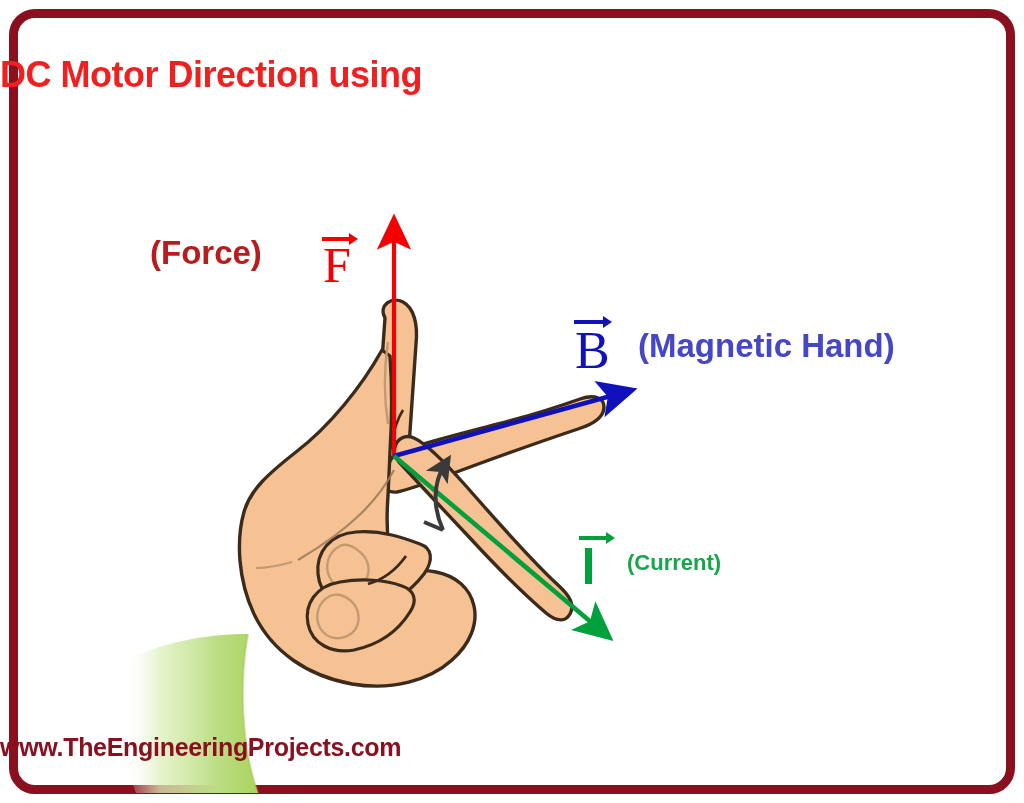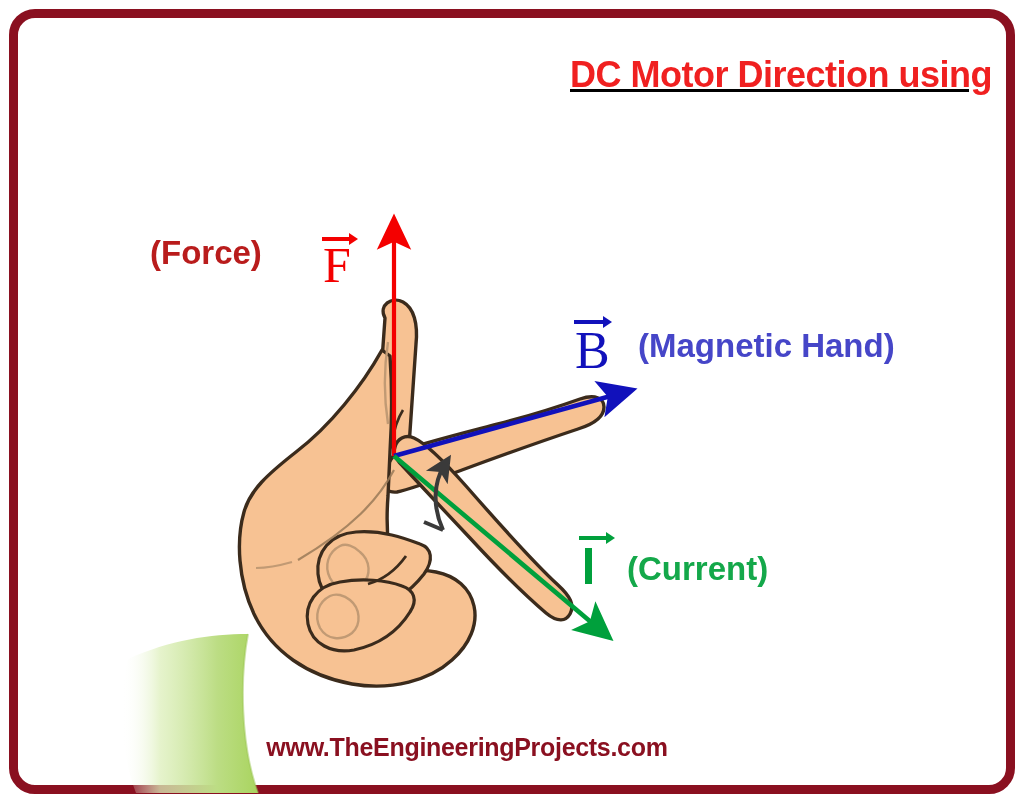--- a/index.html
+++ b/index.html
@@ -29,39 +29,38 @@
     box-sizing: border-box;
     border: 9px solid #8a1020;
     border-radius: 26px;
     background: #ffffff;
   }
   #title-block {
     position: absolute;
     left: 0;
     top: 55px;
     width: 992px;
-    text-align: right;
+    text-align: left;
     line-height: 1.12;
     letter-spacing: -0.5px;
-    text-decoration: underline;
   }
   .title-line {
     display: block;
     font-family: "Liberation Sans", sans-serif;
     font-weight: bold;
     font-size: 36px;
     color: #f02020;
     white-space: nowrap;
   }
   #footer-url {
     position: absolute;
     left: 0;
     top: 733px;
     width: 952px;
-    text-align: center;
+    text-align: left;
     font-family: "Liberation Sans", sans-serif;
     font-weight: bold;
     font-size: 25px;
     color: #8a1020;
     letter-spacing: -0.3px;
     padding-right: 18px;
     box-sizing: border-box;
   }
   #art {
     position: absolute;
@@ -85,21 +84,21 @@
   }
   #label-magnetic {
     left: 638px;
     top: 327px;
     font-size: 33px;
     color: #4646c8;
   }
   #label-current {
     left: 627px;
     top: 550px;
-    font-size: 33px;
+    font-size: 22px;
     color: #14a84a;
     text-align: right;
   }
   .vec-sym {
     position: absolute;
     font-family: "Liberation Serif", serif;
     font-weight: normal;
   }
   #sym-f {
     left: 318px;

